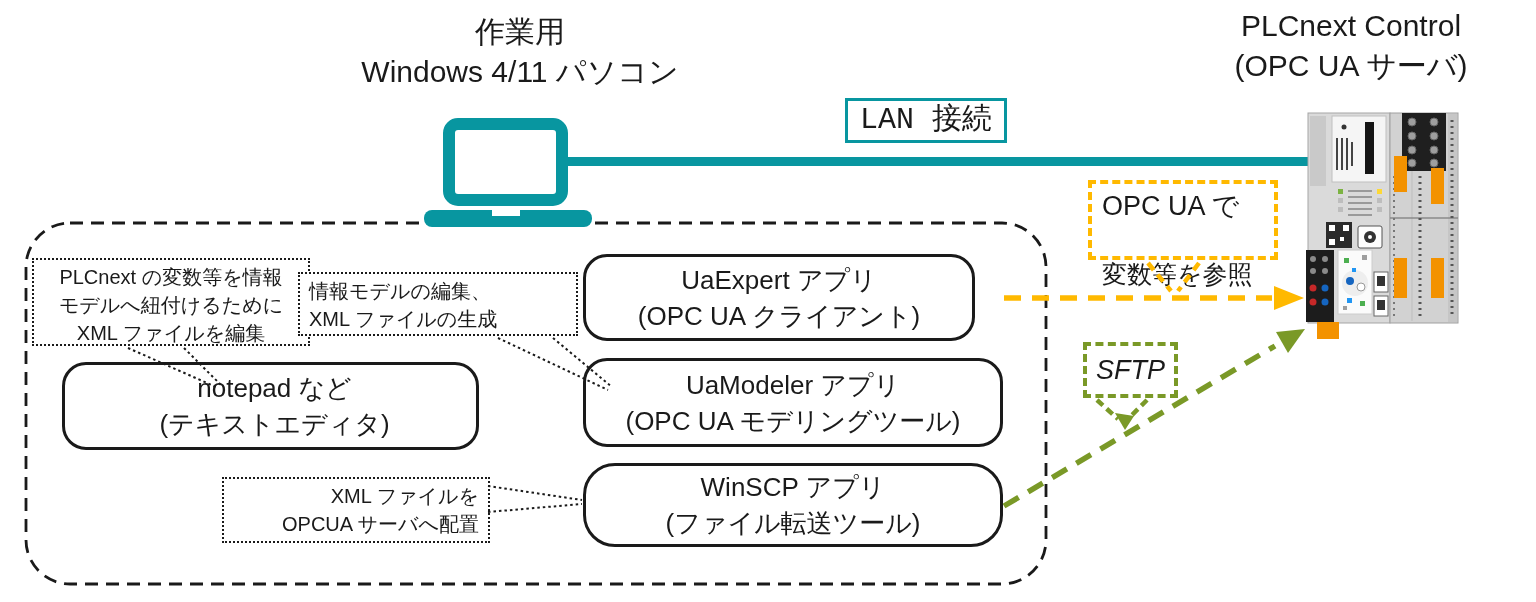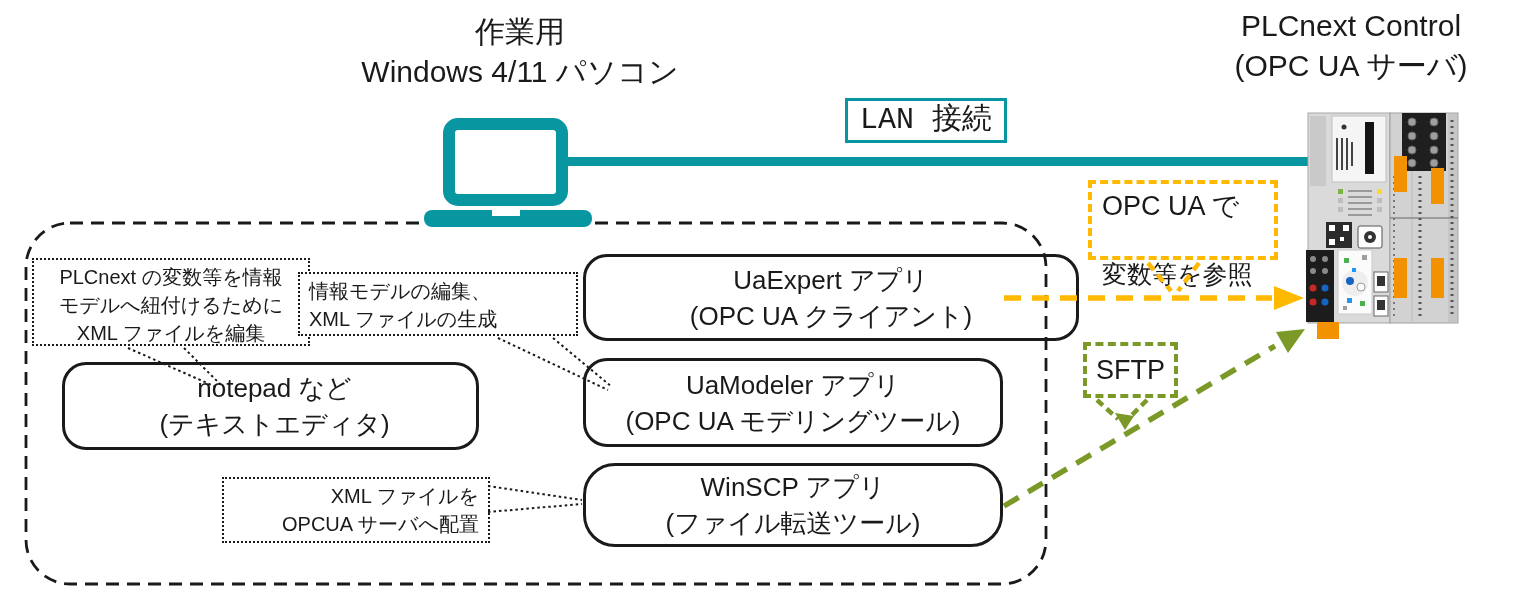--- a/index.html
+++ b/index.html
@@ -54,20 +54,21 @@
   }
   .callout-amber .l1{font-size:27px;line-height:36px;}
   .callout-amber .l2{font-size:25px;line-height:28px;margin-top:36px;}
 
   .callout-olive{
     border:4px dashed var(--olive);
     background:#fff;
     display:flex;align-items:center;justify-content:center;
     font-size:27px;
     box-sizing:border-box;
+    font-style:italic;
   }
 
   svg.overlay{position:absolute;left:0;top:0;pointer-events:none;}
 
   .k-teal{stroke:var(--teal);}
   .f-teal{fill:var(--teal);}
   .zone-border{fill:none;stroke:var(--ink);stroke-width:2.8;stroke-dasharray:13 8;}
   .dot-tail{stroke:var(--ink);stroke-width:2;stroke-dasharray:2.5 3;fill:none;}
   .amber-dash{stroke:var(--amber);stroke-width:5.5;stroke-dasharray:17 11;fill:none;}
   .amber-tail{stroke:var(--amber);stroke-width:4.5;stroke-dasharray:9 6;fill:none;}
@@ -86,21 +87,21 @@
     <div>Windows 4/11 パソコン</div>
   </div>
 
   <div class="abs title" style="left:1166px;top:6px;width:370px;">
     <div>PLCnext Control</div>
     <div>(OPC UA サーバ)</div>
   </div>
 
   <div class="abs lan-label" style="left:845px;top:98px;">LAN 接続</div>
 
-  <div class="abs app-box" style="left:583px;top:254px;width:496px;height:87px;">
+  <div class="abs app-box" style="left:583px;top:254px;width:392px;height:87px;">
     <div>UaExpert アプリ</div>
     <div>(OPC UA クライアント)</div>
   </div>
 
   <div class="abs app-box" style="left:583px;top:358px;width:420px;height:89px;">
     <div>UaModeler アプリ</div>
     <div>(OPC UA モデリングツール)</div>
   </div>
 
   <div class="abs app-box" style="left:583px;top:463px;width:420px;height:84px;border-radius:32px;">

